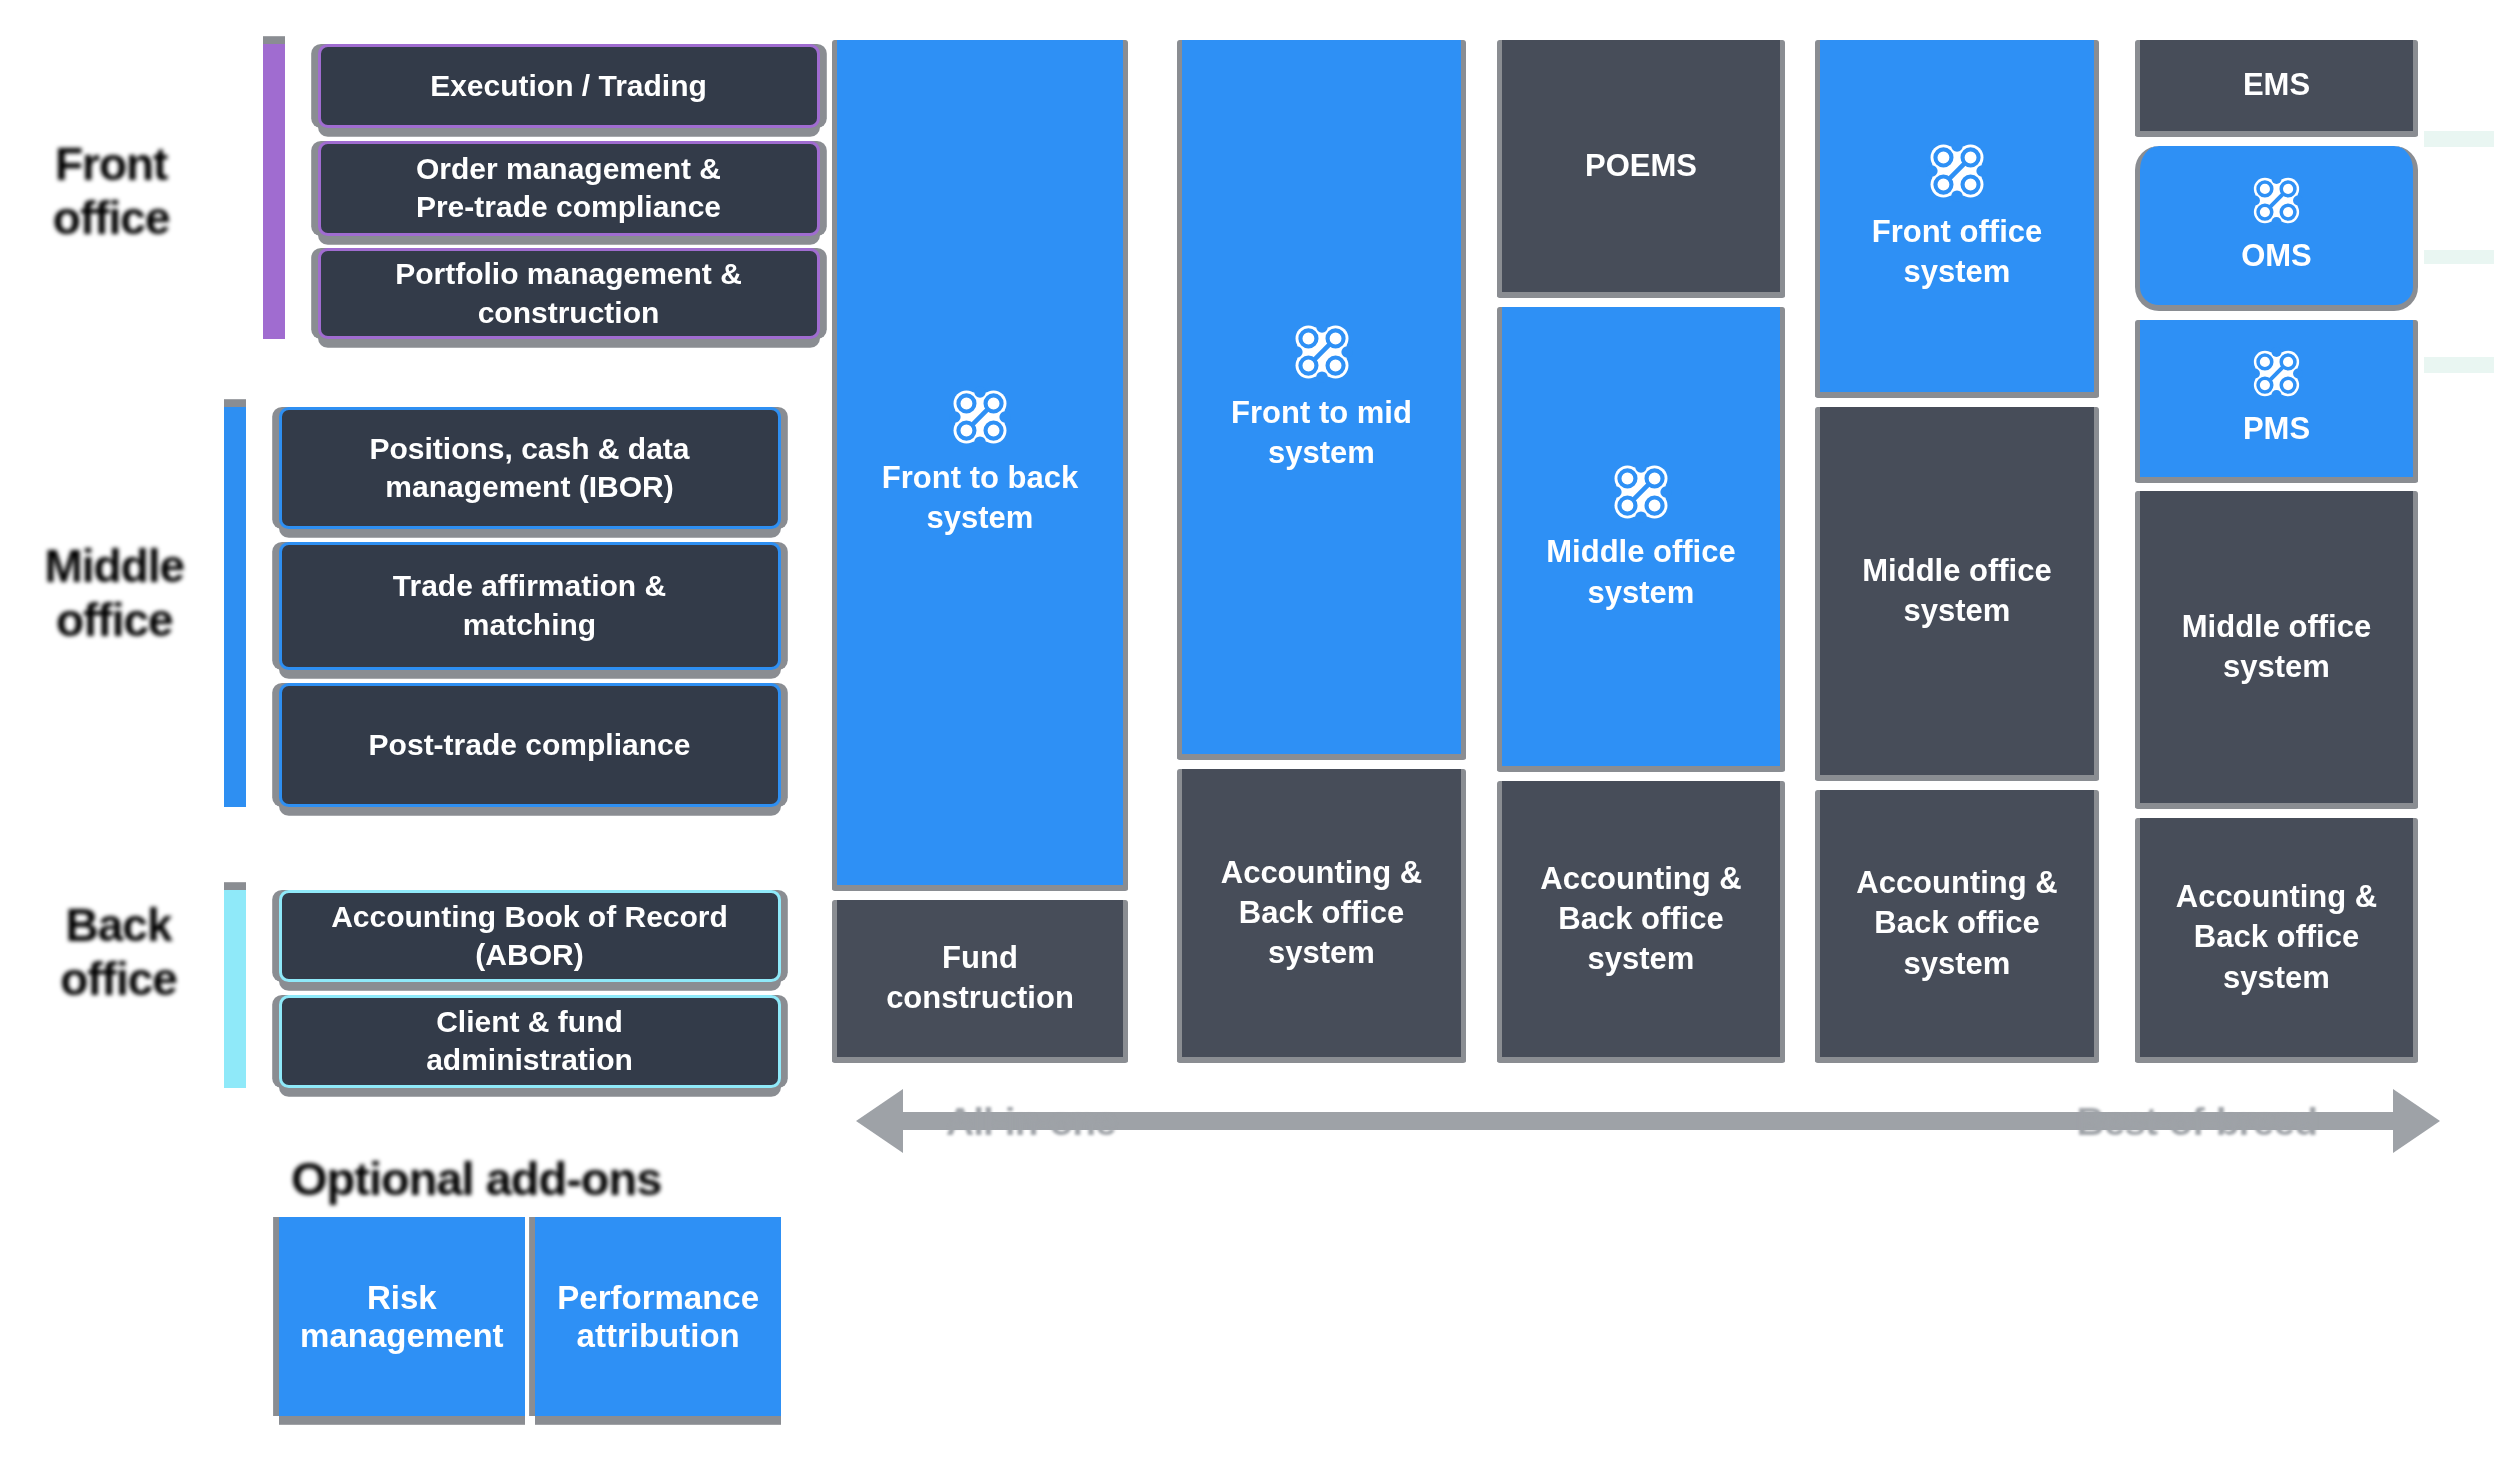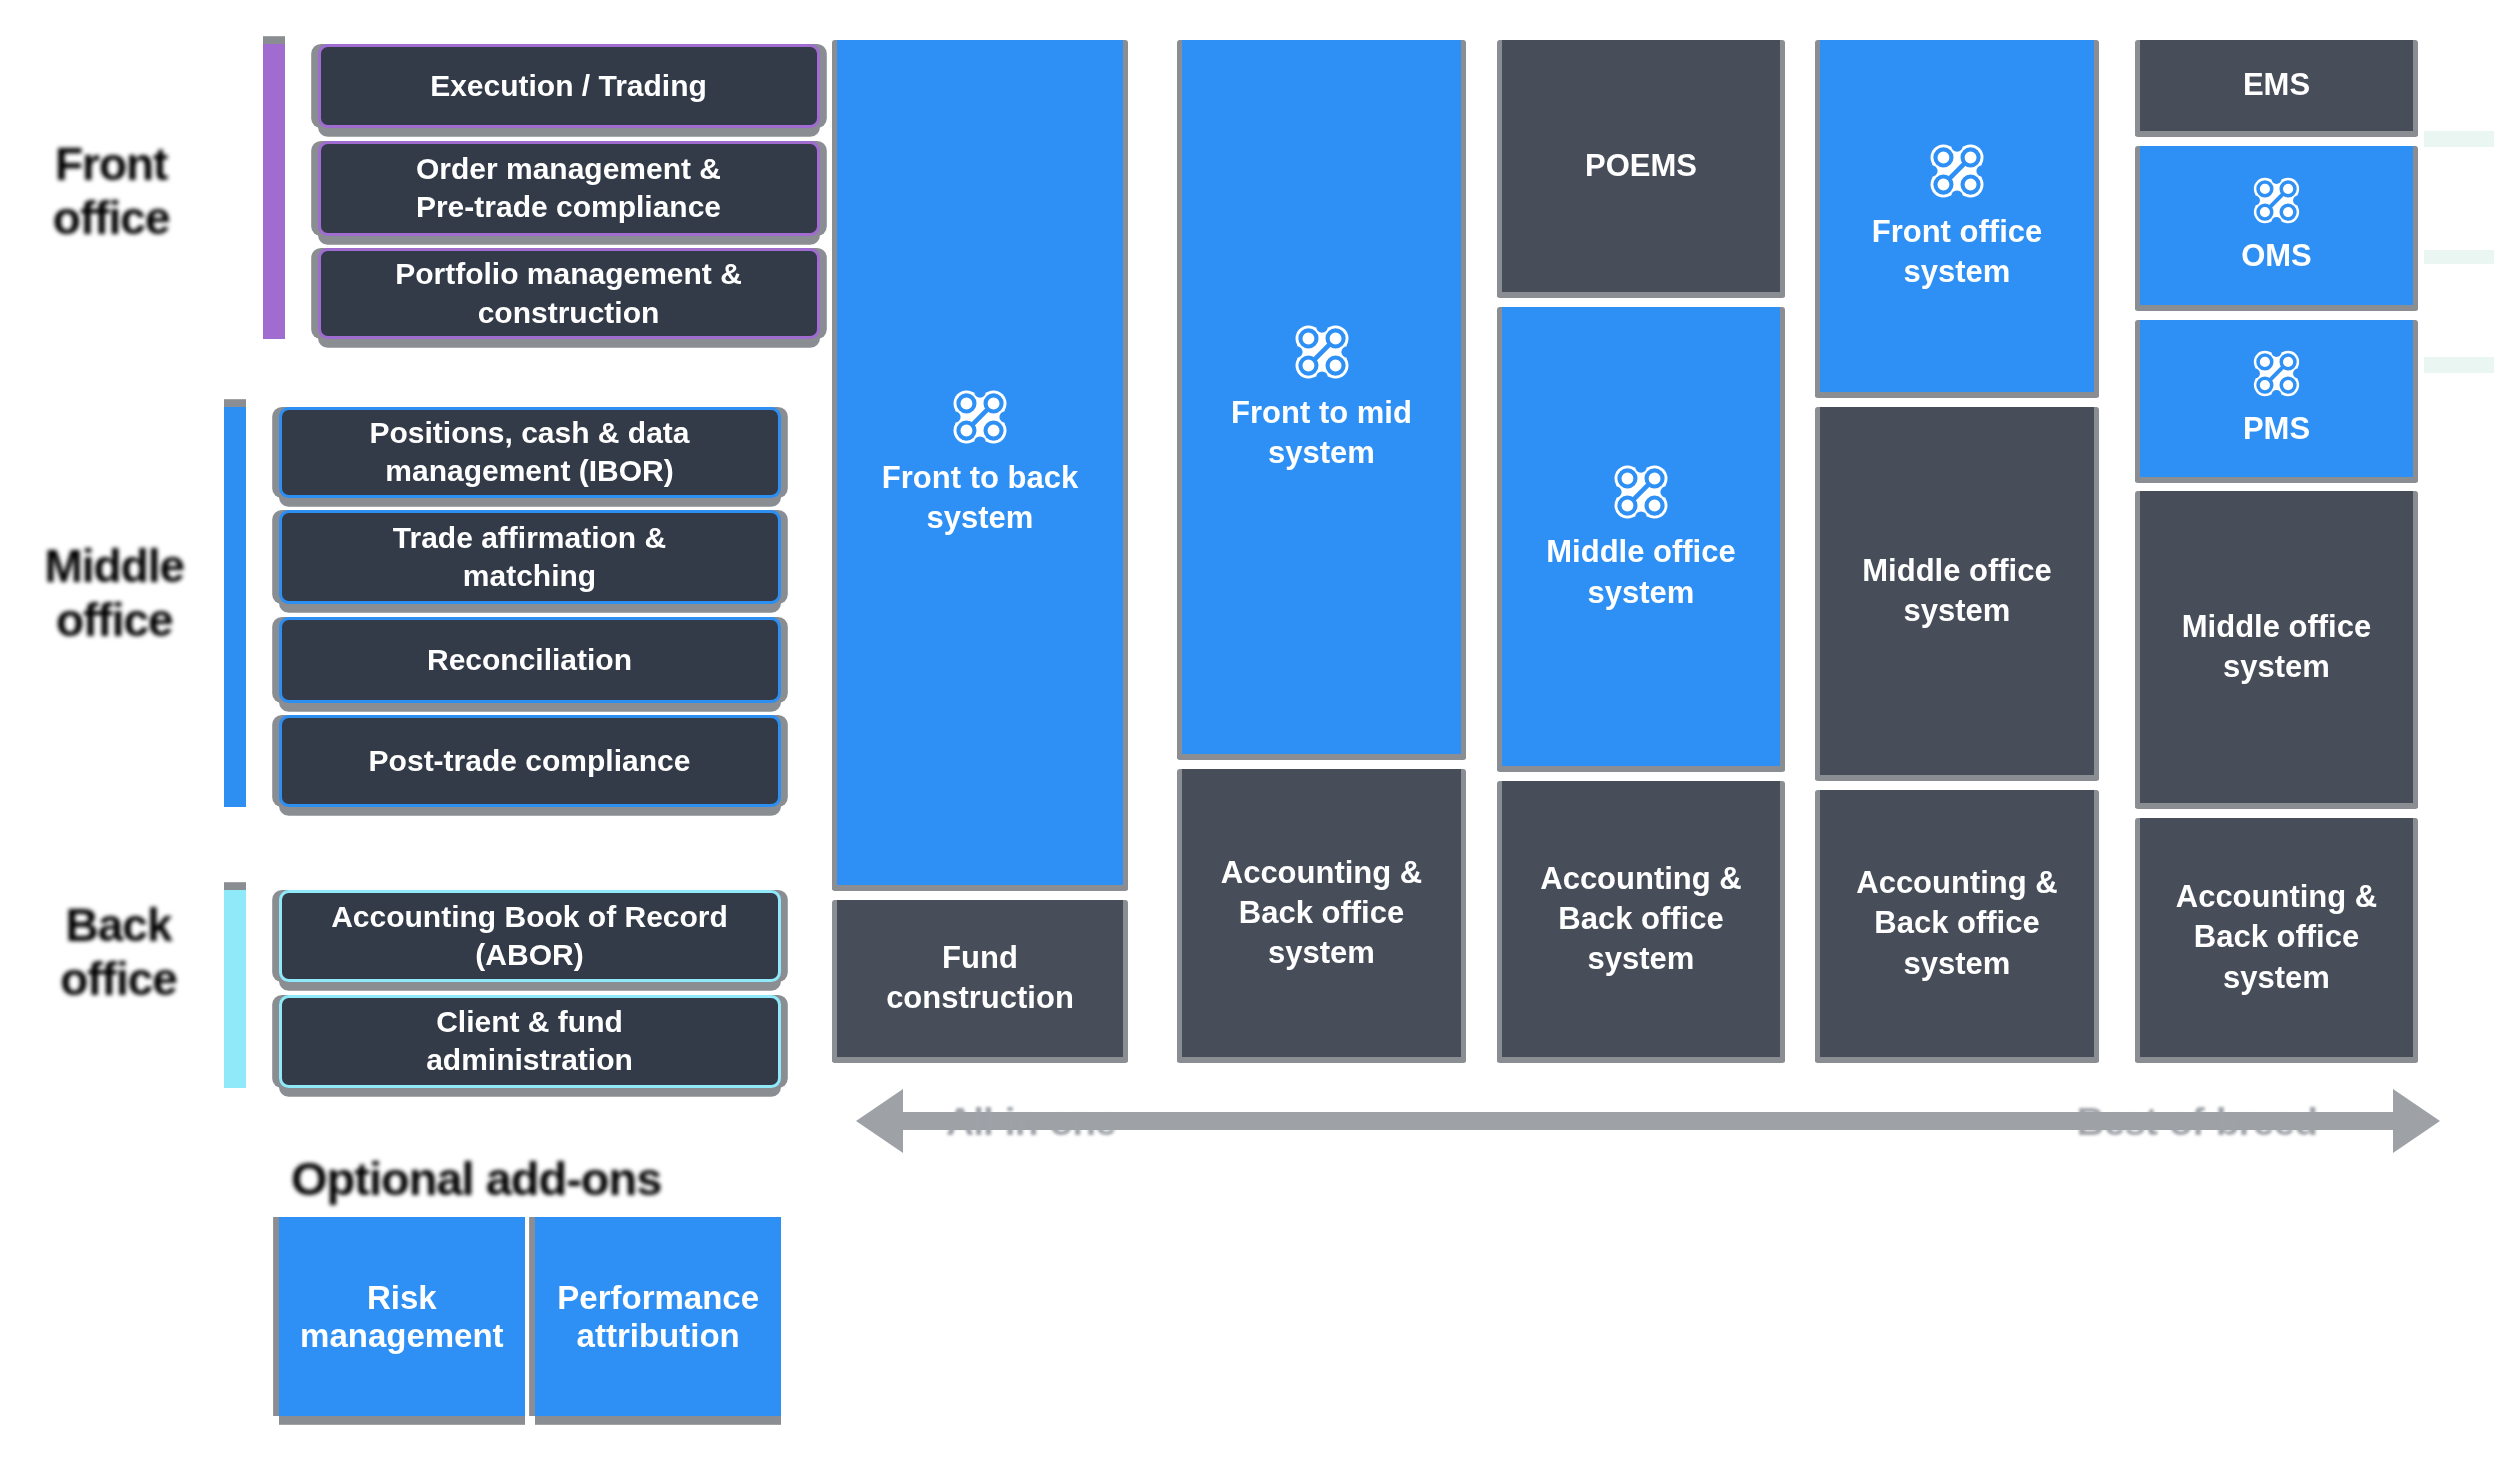--- a/index.html
+++ b/index.html
@@ -93,21 +93,20 @@
 construction</div>
       </div>
   </div>
   <div class="side-group g-middle">
     <div class="side-bar" style="background: rgb(46, 143, 242);"></div>
     <div class="side-items">
         <div class="side-box" style="border-color: rgb(46, 143, 242); flex-grow: 92;">Positions, cash &amp; data
 management (IBOR)</div>
         <div class="side-box" style="border-color: rgb(46, 143, 242); flex-grow: 97;">Trade affirmation &amp;
 matching</div>
-        <div class="side-box" style="border-color: rgb(46, 143, 242); flex-grow: 87;">Reconciliation</div>
         <div class="side-box" style="border-color: rgb(46, 143, 242); flex-grow: 94;">Post-trade compliance</div>
       </div>
   </div>
   <div class="side-group g-back">
     <div class="side-bar" style="background: rgb(143, 233, 249);"></div>
     <div class="side-items">
         <div class="side-box" style="border-color: rgb(143, 233, 249); flex-grow: 95;">Accounting Book of Record
 (ABOR)</div>
         <div class="side-box" style="border-color: rgb(143, 233, 249); flex-grow: 96;">Client &amp; fund
 administration</div>
@@ -200,21 +199,21 @@
             </svg></span><span>Front office
 system</span></div>
         <div class="sysbox dark" style="flex-grow: 471;"><span>Middle office
 system</span></div>
         <div class="sysbox dark" style="flex-grow: 232;"><span>Accounting &amp;
 Back office
 system</span></div>
       </div>
       <div class="syscol" style="left: 2120px; width: 298px;">
         <div class="sysbox dark" style="flex-grow: 90;"><span>EMS</span></div>
-        <div class="sysbox blue" style="flex-grow: 102;"><span class="icon-wrap"><svg width="53" height="53" viewBox="0 0 48 48">
+        <div class="sysbox blue" style="flex-grow: 102; border-radius: 24px;"><span class="icon-wrap"><svg width="53" height="53" viewBox="0 0 48 48">
               <rect x="5" y="5" width="38" height="38" rx="11" fill="#fff"></rect>
               <circle cx="13.5" cy="13.5" r="10" fill="#fff"></circle>
               <circle cx="34.5" cy="13.5" r="10" fill="#fff"></circle>
               <circle cx="13.5" cy="34.5" r="10" fill="#fff"></circle>
               <circle cx="34.5" cy="34.5" r="10" fill="#fff"></circle>
               <circle cx="24" cy="4.5" r="4.5" fill="#2E90F5"></circle>
               <circle cx="24" cy="43.5" r="4.5" fill="#2E90F5"></circle>
               <circle cx="4.5" cy="24" r="4.5" fill="#2E90F5"></circle>
               <circle cx="43.5" cy="24" r="4.5" fill="#2E90F5"></circle>
               <line x1="13.5" y1="34.5" x2="34.5" y2="13.5" stroke="#2E90F5" stroke-width="3.6"></line>

